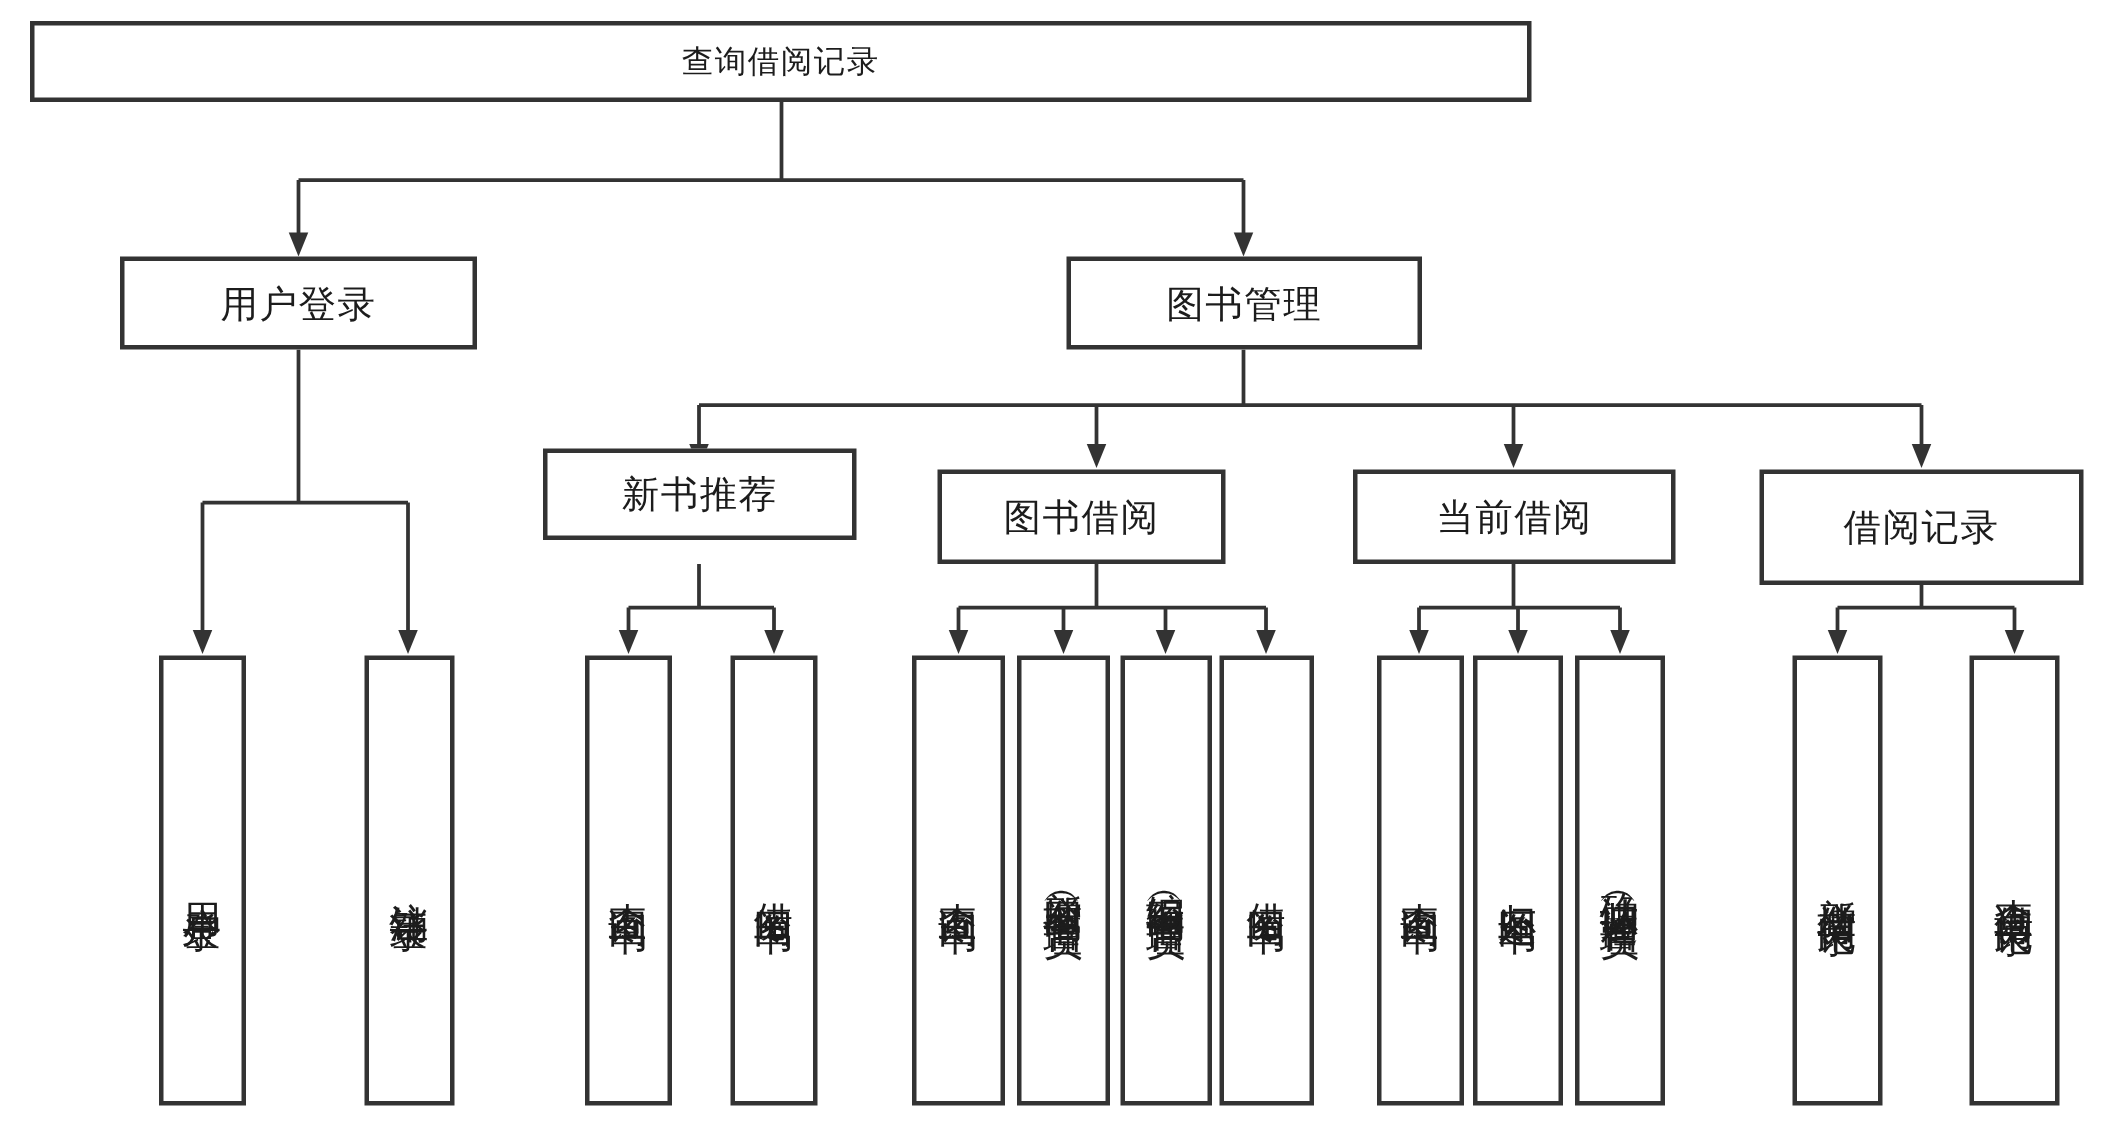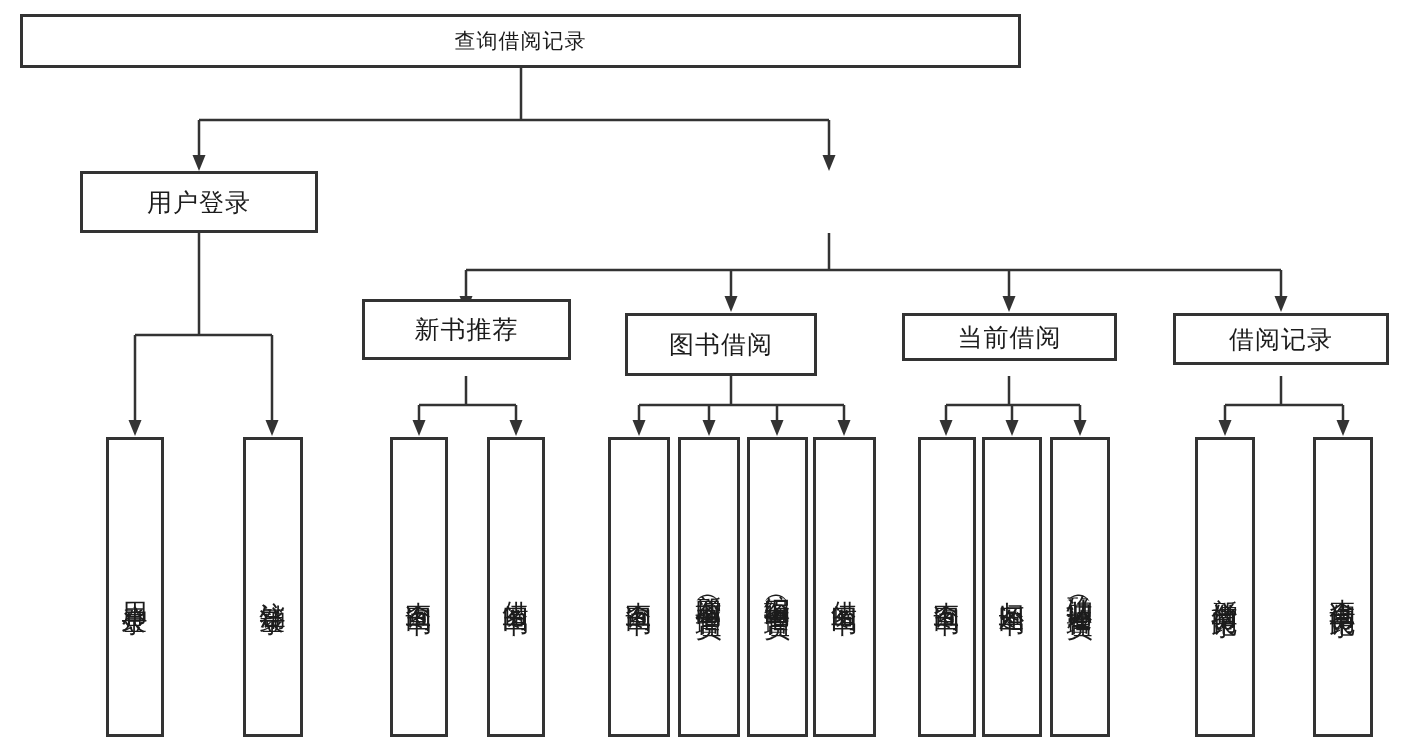--- a/index.html
+++ b/index.html
@@ -111,31 +111,34 @@
     </g>
   </svg>
 
   <div class="hnode root" style="left:20px;top:14px;width:1001px;height:54px">
     <span class="label">查询借阅记录</span>
   </div>
 
   <div class="hnode" style="left:80px;top:171px;width:238px;height:62px">
     <span class="label">用户登录</span>
   </div>
+  <div class="hnode" style="left:711px;top:171px;width:237px;height:62px">
+    <span class="label">图书管理</span>
+  </div>
 
   <div class="hnode" style="left:362px;top:299px;width:209px;height:61px">
     <span class="label">新书推荐</span>
   </div>
   <div class="hnode" style="left:625px;top:313px;width:192px;height:63px">
     <span class="label">图书借阅</span>
   </div>
-  <div class="hnode" style="left:902px;top:313px;width:215px;height:48px">
+  <div class="hnode" style="left:902px;top:313px;width:215px;height:63px">
     <span class="label">当前借阅</span>
   </div>
-  <div class="hnode" style="left:1173px;top:313px;width:216px;height:52px">
+  <div class="hnode" style="left:1173px;top:313px;width:216px;height:77px">
     <span class="label">借阅记录</span>
   </div>
 
   <div class="vnode" style="left:106px;width:58px">
     <span class="vtext">用户登录</span>
   </div>
   <div class="vnode" style="left:243px;width:60px">
     <span class="vtext">注销登录</span>
   </div>
 

